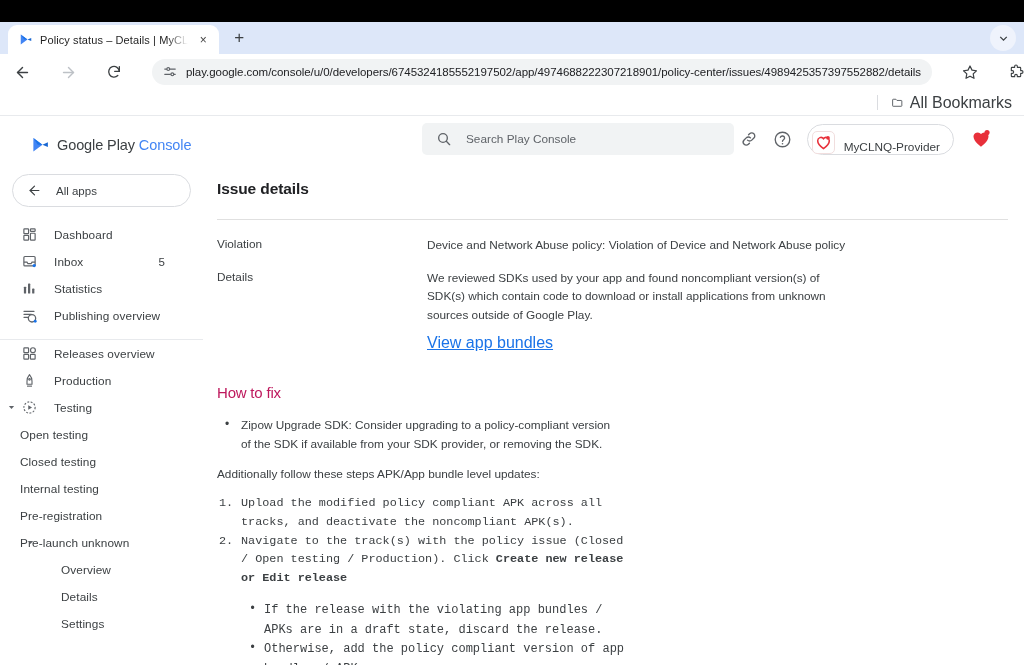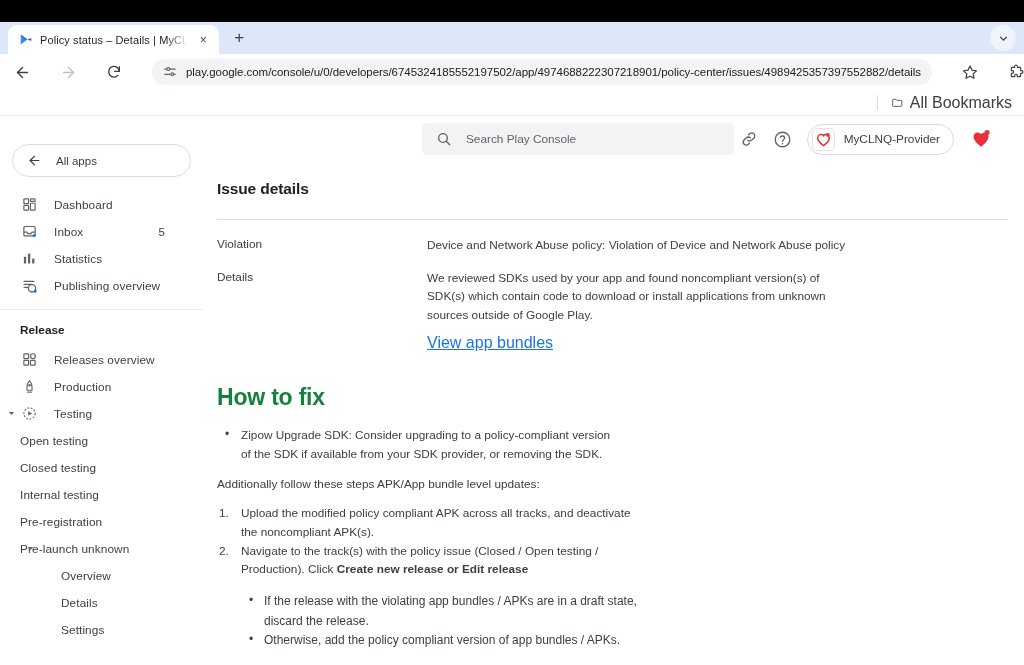--- a/index.html
+++ b/index.html
@@ -123,34 +123,34 @@
 
   
   .main { flex: 1; padding: 18px 16px 0 14px; overflow: hidden; }
   .h1 { font-size: 15.5px; font-weight: bold; color: #202124; margin-bottom: 21px; letter-spacing: -.1px; }
   .rule { height: 1px; background: #e0e0e0; margin-bottom: 16px; }
   .row { display: flex; margin-bottom: 14px; }
   .row-label { width: 210px; flex: none; font-size: 11.8px; color: #3c4043; padding-top: 1px; }
   .row-value { font-size: 11.8px; color: #3c4043; line-height: 1.58; max-width: 400px; }
   .link { color: #1a73e8; display: inline-block; margin-top: 9px; }
 
-  .h2 { font-size: 23px; font-weight: bold; color: #15803d; margin: 32px 0 15px 0; letter-spacing: -.2px; }
+  .h2 { font-size: 15px; font-weight: normal; color: #be185d; margin: 32px 0 15px 0; letter-spacing: -.2px; }
   .para { font-size: 11.8px; color: #3c4043; line-height: 1.6; margin-bottom: 10px; }
   .bullets { list-style: none; margin: 0 0 11px 0; }
   .bullets li {
     position: relative; padding-left: 24px; font-size: 11.8px; color: #3c4043;
     line-height: 1.63; max-width: 400px;
   }
   .bullets li::before {
     content: "•"; position: absolute; left: 8px; top: -1px; font-size: 12px;
   }
   .steps { list-style: none; counter-reset: s; }
   .steps > li {
     position: relative; padding-left: 24px; font-size: 11.8px; color: #3c4043;
-    line-height: 1.6; counter-increment: s; max-width: 420px;
+    line-height: 1.6; counter-increment: s; max-width: 420px; font-family: Liberation Mono, monospace;
   }
   .steps > li::before {
     content: counter(s) "."; position: absolute; left: 2px; top: 0;
     font-size: 11.8px; color: #3c4043;
   }
   .steps b { font-weight: bold; }
   .subbul { list-style: none; margin: 13px 0 10px 0; }
   .subbul li {
     position: relative; padding-left: 23px; font-size: 12px; color: #3c4043;
     line-height: 1.62; max-width: 410px;
@@ -164,21 +164,21 @@
     background: #fff;
   }
   .search {
     width: 448px; height: 32px; background: #f1f3f4; border-radius: 5px;
     display: flex; align-items: center; gap: 14px; padding-left: 14px;
   }
   .search-ph { font-size: 11.8px; color: #5f6368; }
   .hdr-right { margin-left: auto; display: flex; align-items: center; gap: 15px; }
   .hdr-ico { color: #5f6368; display: flex; align-items: center; }
   .acct-chip {
-    display: flex; align-items: center; gap: 9px; border: 1px solid #dadce0;
+    display: flex; align-items: flex-end; gap: 9px; border: 1px solid #dadce0;
     border-radius: 18px; height: 31px; padding: 0 13px 0 4px;
   }
   .acct-name { font-size: 11.8px; color: #3c4043; white-space: nowrap; }
   .logo-sq {
     width: 23px; height: 23px; border-radius: 5px; background: #fff;
     border: 1px solid #f1dede; display: flex; align-items: center; justify-content: center;
   }
   .avatar-logo { width: 23px; height: 23px; display: flex; align-items: center; justify-content: center; }
 
   .content-wrap { position: relative; flex: 1; }
@@ -264,20 +264,38 @@
     <svg width="13" height="13" viewBox="0 0 24 24" fill="none" stroke="#5f6368" stroke-width="1.8" stroke-linejoin="round">
       <path d="M3 7a1 1 0 0 1 1-1h5l2 2.2h8a1 1 0 0 1 1 1V18a1 1 0 0 1-1 1H4a1 1 0 0 1-1-1z"></path>
     </svg>
     <span>All Bookmarks</span>
   </div>
 </div>
 
 <div class="page">
 
   <div class="sidebar">
+    <div class="brandrow">
+      <div class="hamburger">
+          <i></i>
+          <i></i>
+          <i></i>
+        </div>
+      <div class="brand">
+        <svg width="19" height="19" viewBox="0 0 24 24">
+          <path d="M3 2.5 L14.5 11 L3 19.5 Z" fill="#4285f4"></path>
+          <path d="M3 2.5 L14.5 11 L8.6 11 Z" fill="#1a73e8"></path>
+          <path d="M14.5 11 L21.3 8 L21.3 14 Z" fill="#1967d2"></path>
+        </svg>
+        <span class="brand-text">
+          <b>Google Play</b>
+          <span class="console">Console</span>
+        </span>
+      </div>
+    </div>
 
     <div class="allapps">
       <svg width="15" height="15" viewBox="0 0 24 24" fill="none" stroke="#3c4043" stroke-width="1.9" stroke-linecap="round" stroke-linejoin="round">
         <line x1="19" y1="12" x2="5" y2="12"></line>
           <polyline points="12,19 5,12 12,5"></polyline>
       </svg>
       <span class="allapps-label">All apps</span>
     </div>
 
     <div class="navlist">
@@ -324,21 +342,20 @@
               <line x1="3" y1="14" x2="9" y2="14"></line>
             <circle cx="15" cy="15.5" r="5.5"></circle>
               <circle cx="19.8" cy="19.8" r="2.2" fill="#1a73e8" stroke="none"></circle>
           </svg>
         </span>
         <span class="nav-label">Publishing overview</span>
       </div>
     </div>
 
     <div class="nav-divider"></div>
-    <div class="section-title">Release</div>
 
     <div class="navlist" style="margin-top:0">
       <div class="nav-item">
         <span class="nav-ico">
           <svg width="15" height="15" viewBox="0 0 24 24" fill="none" stroke="currentColor" stroke-width="1.9">
             <rect x="3" y="3" width="7.5" height="7.5" rx="1"></rect>
               <circle cx="17.5" cy="6.7" r="3.9"></circle>
             <rect x="3" y="13.5" width="7.5" height="7.5" rx="1"></rect>
               <rect x="13.5" y="13.5" width="7.5" height="7.5" rx="1"></rect>
           </svg>

